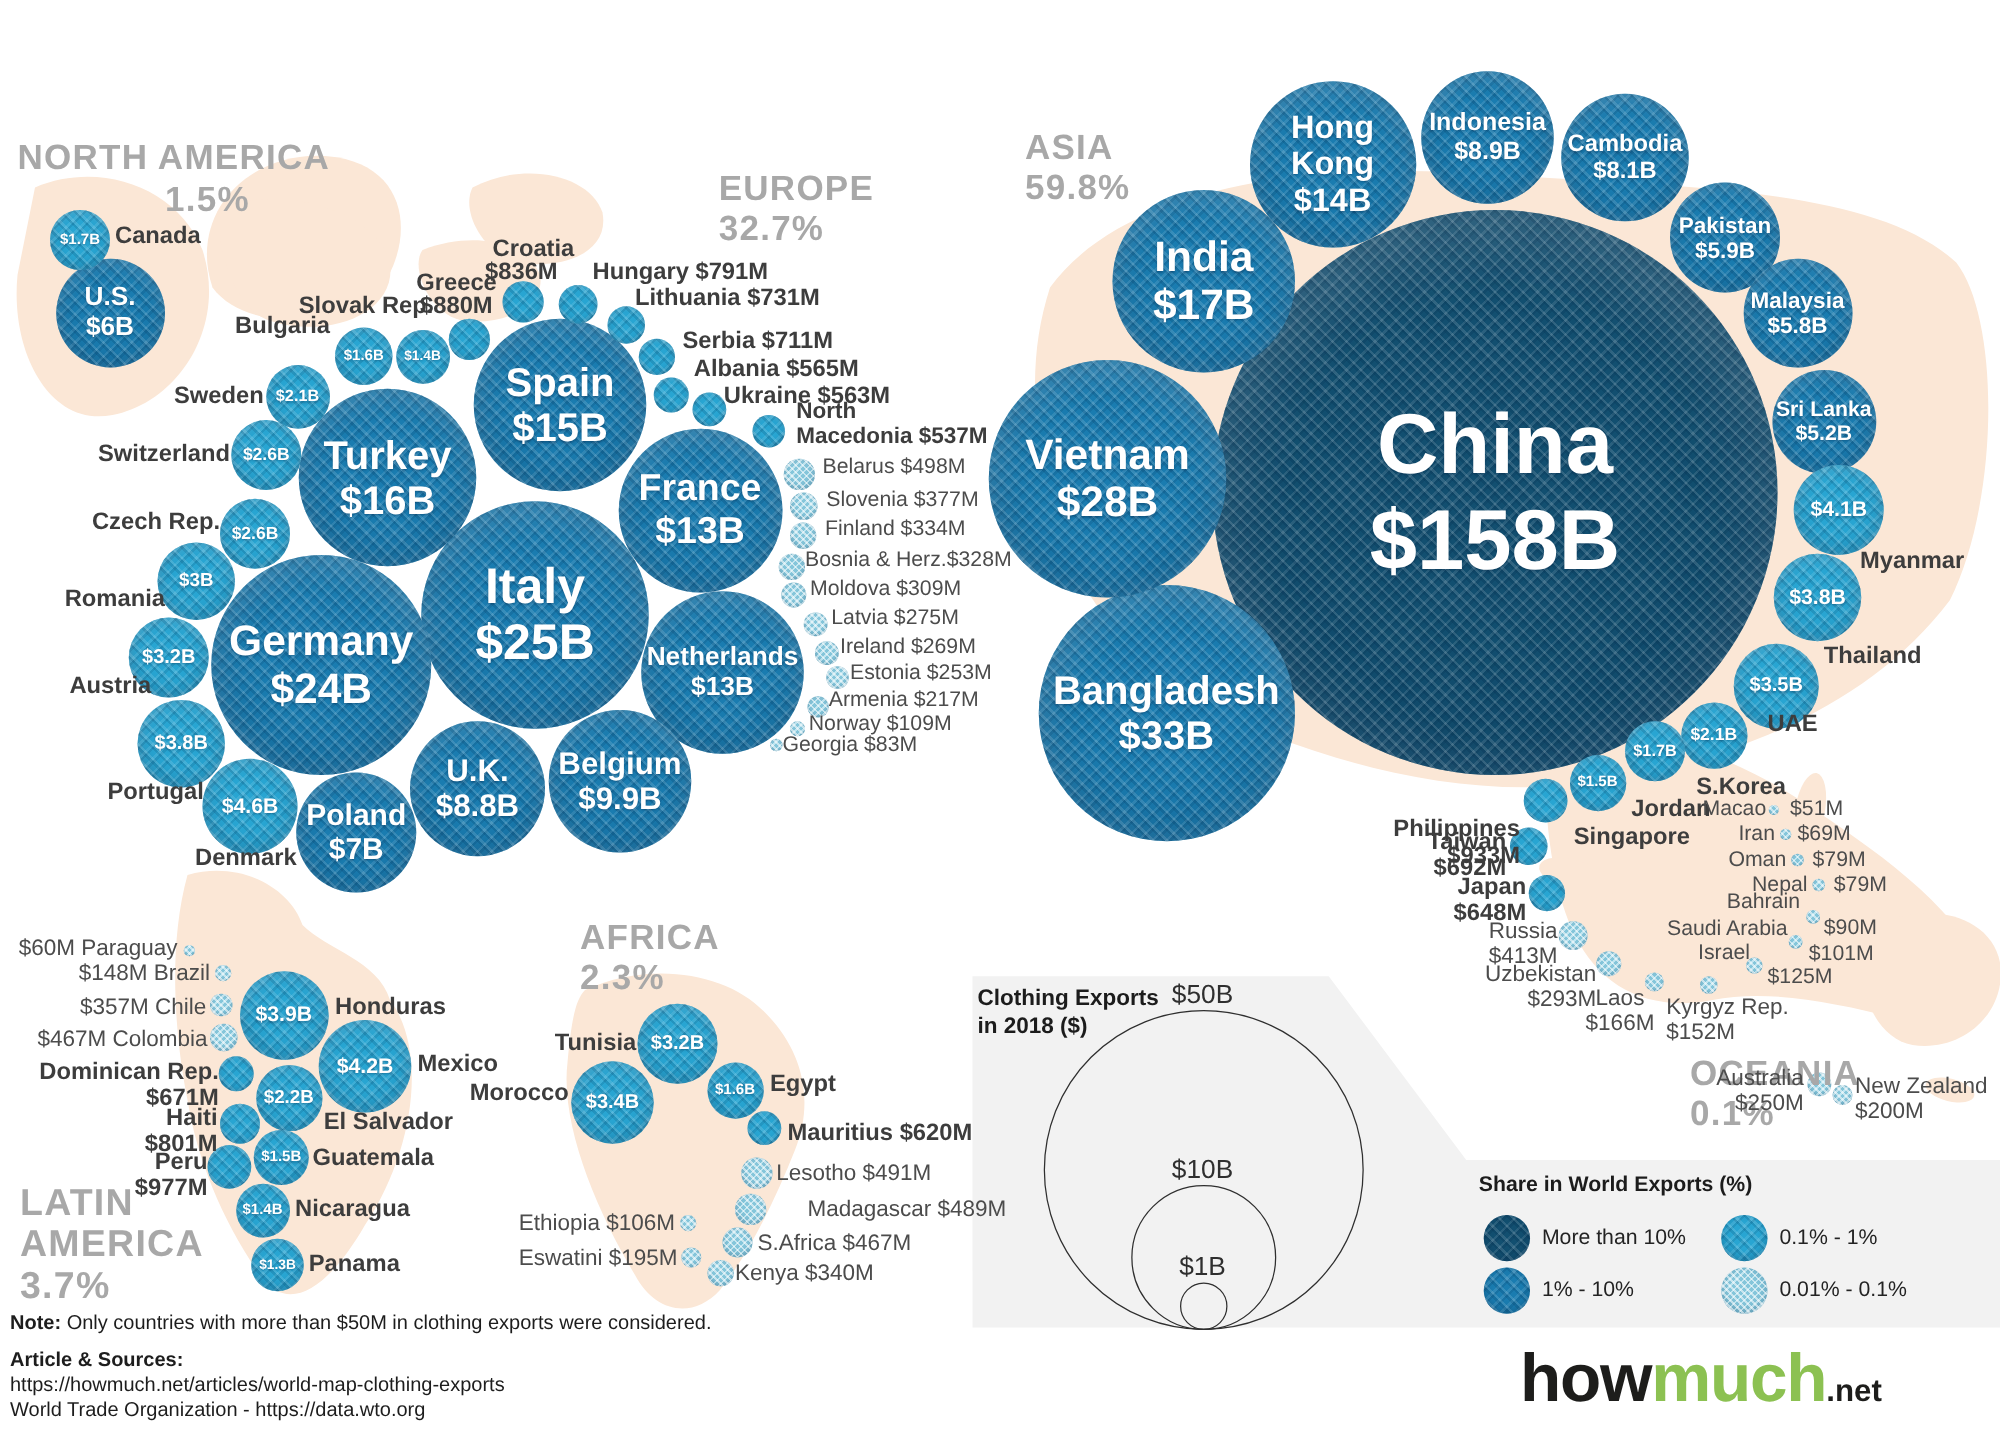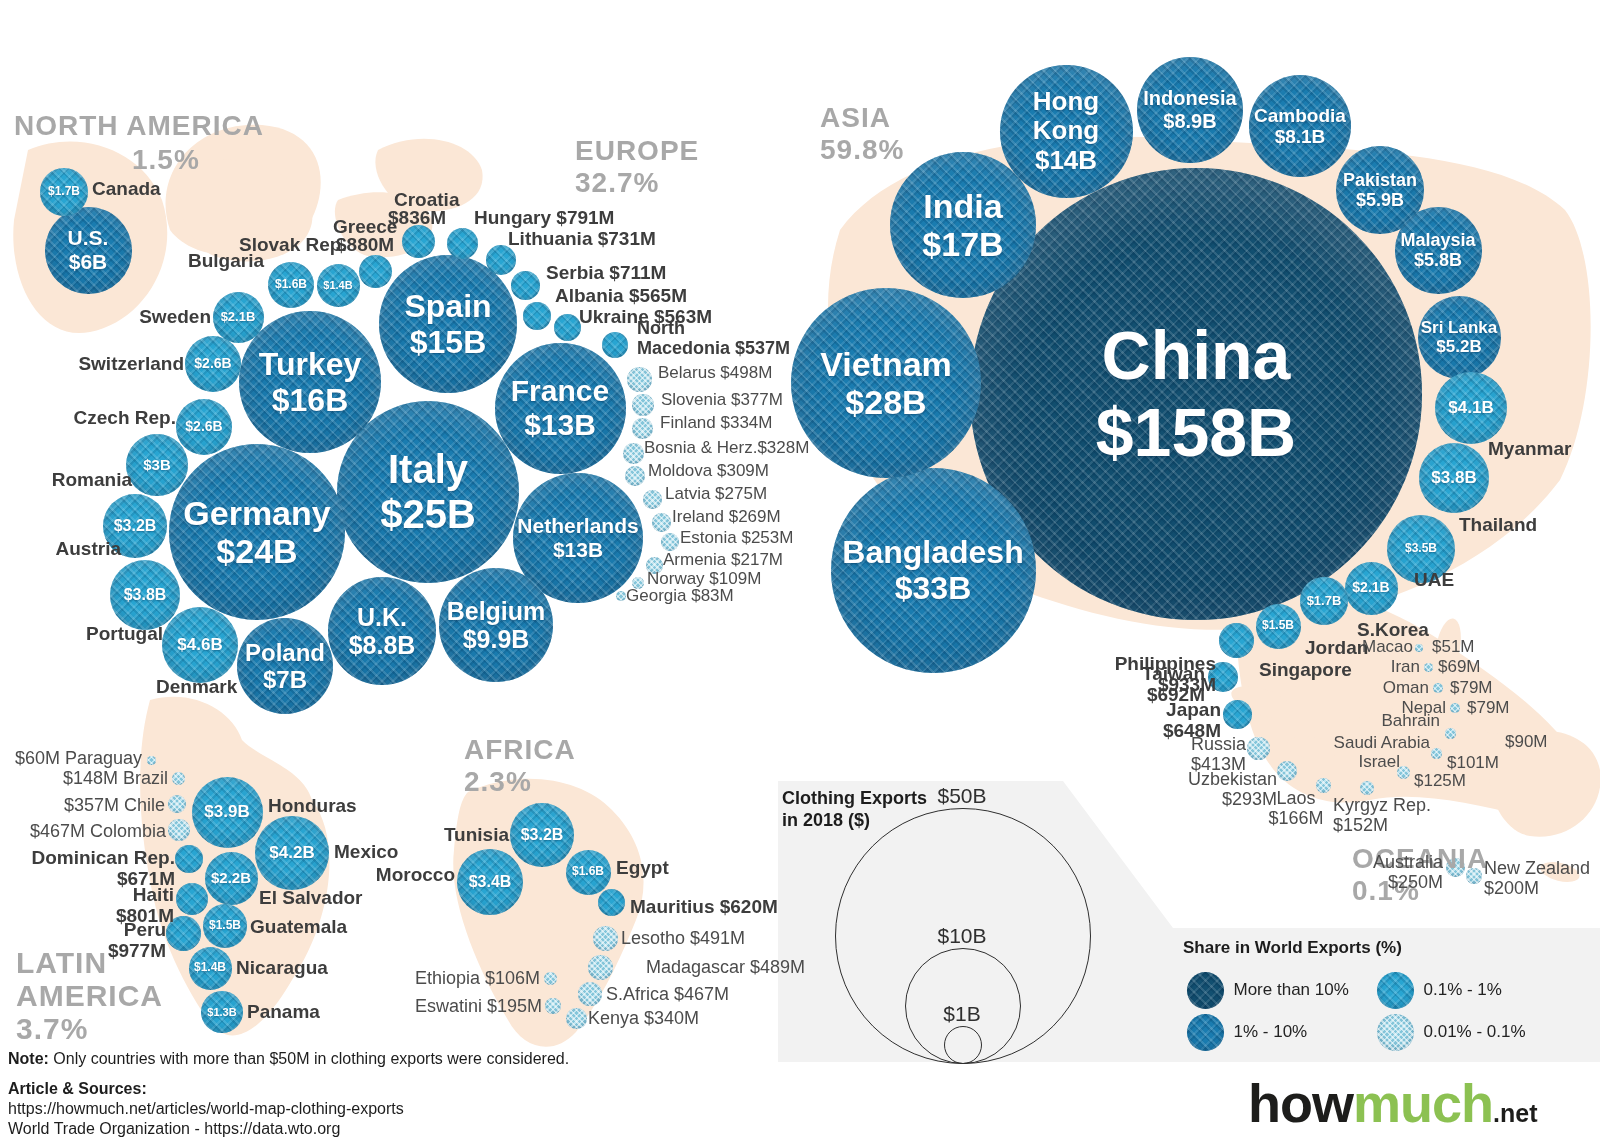--- a/index.html
+++ b/index.html
@@ -31,21 +31,21 @@
   .olabel.ar{transform:translateX(-100%);text-align:right;}
   .olabel.ac{transform:translateX(-50%);text-align:center;}
   .sizelegend-circle{position:absolute;border:1.4px solid #2f2f2f;border-radius:50%;
                      background:transparent;z-index:2;}
   .sizelegend-label{position:absolute;color:#2f2f2f;font-size:21px;font-weight:500;z-index:2;
                     transform:translateX(-50%);}
   .legend-title{position:absolute;font-weight:700;color:#1c1c1c;z-index:2;line-height:1.2;}
   .share-item-label{position:absolute;color:#232323;font-size:17px;font-weight:500;z-index:2;white-space:nowrap;}
   .footer-text{position:absolute;color:#1d1d1d;z-index:3;white-space:nowrap;}
   .logo{position:absolute;left:1216px;top:1072px;z-index:3;font-weight:800;font-size:54px;
-        letter-spacing:-1px;white-space:nowrap;margin-left:32px;}
+        letter-spacing:-1px;white-space:nowrap;}
   .logo .p1{color:#1d1d1b;} .logo .p2{color:#8cc152;} .logo .p3{color:#1d1d1b;font-size:25px;letter-spacing:0;}
 </style>
 </head>
 <body>
 
 <div class="stage">
 
   <svg class="mapbg" width="1600" height="1147" viewBox="0 0 1600 1147">
     <g fill="#fbe7d6" stroke="none">
       <path d="M170,230 C150,170 200,120 262,125 C322,130 332,182 310,222 C280,262 198,268 170,230 Z"></path>
@@ -230,21 +230,21 @@
         <div class="ilabel" style="font-size: 17px;">
           <span>$3.8B</span>
         </div>
       </div>
       <div class="bubble cat-c" style="left: 110px; top: 560px; height: 70px; width: 70px; box-shadow: rgba(7, 40, 70, 0.32) 0px -3.5px 14px inset, rgba(255, 255, 255, 0.22) 0px 2.8px 9.8px inset;">
         <div class="ilabel" style="font-size: 16px;">
           <span>$3.8B</span>
         </div>
       </div>
       <div class="bubble cat-c" style="left: 1387px; top: 515px; height: 68px; width: 68px; box-shadow: rgba(7, 40, 70, 0.32) 0px -3.4px 13.6px inset, rgba(255, 255, 255, 0.22) 0px 2.72px 9.52px inset;">
-        <div class="ilabel" style="font-size: 12px;">
+        <div class="ilabel" style="font-size: 16px;">
           <span>$3.5B</span>
         </div>
       </div>
       <div class="bubble cat-c" style="left: 457px; top: 849px; height: 66px; width: 66px; box-shadow: rgba(7, 40, 70, 0.32) 0px -3.3px 13.2px inset, rgba(255, 255, 255, 0.22) 0px 2.64px 9.24px inset;">
         <div class="ilabel" style="font-size: 16px;">
           <span>$3.4B</span>
         </div>
       </div>
       <div class="bubble cat-c" style="left: 103px; top: 494px; height: 64px; width: 64px; box-shadow: rgba(7, 40, 70, 0.32) 0px -3.2px 12.8px inset, rgba(255, 255, 255, 0.22) 0px 2.56px 8.96px inset;">
         <div class="ilabel" style="font-size: 16px;">
@@ -542,21 +542,21 @@
       </div>
       <div class="olabel light ar" style="font-size: 17px; top: 698px; left: 1446px;">
         <div>Nepal</div>
       </div>
       <div class="olabel light" style="font-size: 17px; top: 698px; left: 1467px;">
         <div>$79M</div>
       </div>
       <div class="olabel light ar" style="font-size: 17px; top: 711px; left: 1440px;">
         <div>Bahrain</div>
       </div>
-      <div class="olabel light" style="font-size: 17px; top: 732px; left: 1459px; margin-left: 46px;">
+      <div class="olabel light" style="font-size: 17px; top: 732px; left: 1459px;">
         <div>$90M</div>
       </div>
       <div class="olabel light ar" style="font-size: 17px; top: 733px; left: 1430px;">
         <div>Saudi Arabia</div>
       </div>
       <div class="olabel light" style="font-size: 17px; top: 753px; left: 1447px;">
         <div>$101M</div>
       </div>
       <div class="olabel light ar" style="font-size: 17px; top: 752px; left: 1400px;">
         <div>Israel</div>

